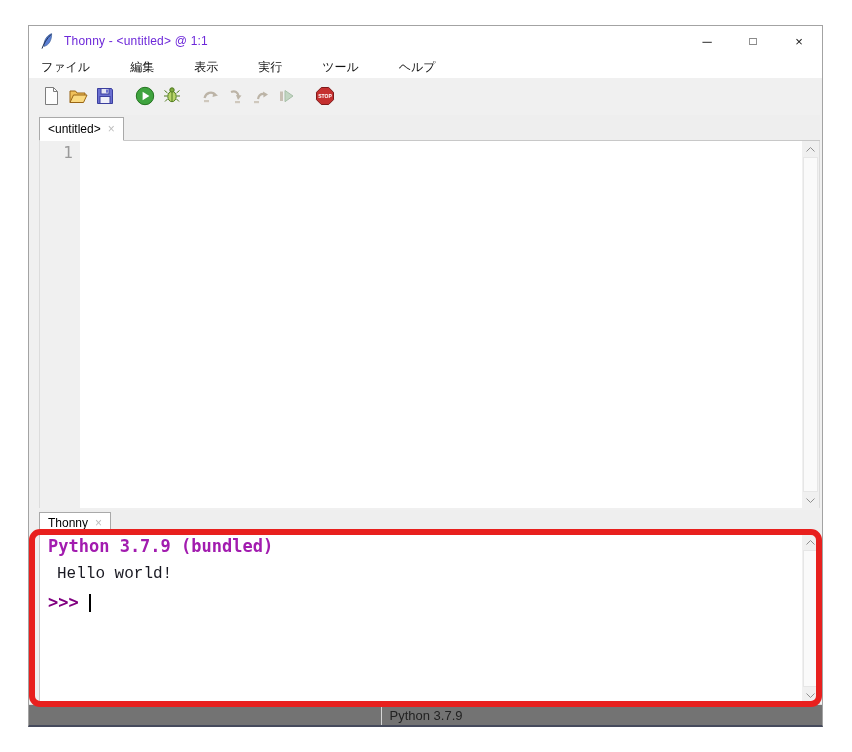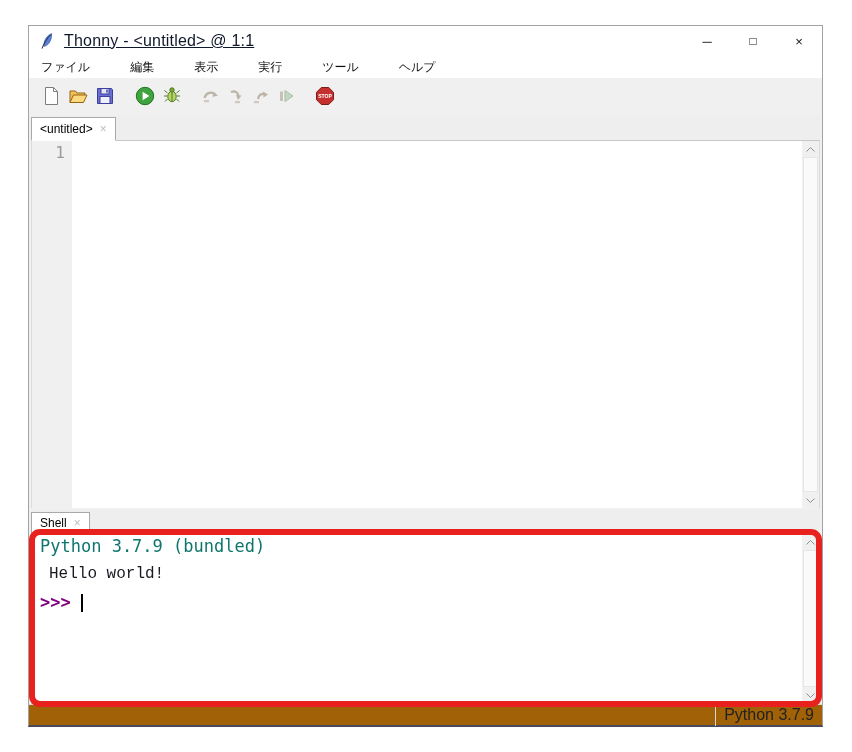--- a/index.html
+++ b/index.html
@@ -8,61 +8,61 @@
     font-family:"Liberation Sans", sans-serif;color:#1a1a1a;
   }
   .window{
     position:absolute;left:28px;top:25px;width:795px;height:702px;box-sizing:border-box;
     background:#ffffff;border:1px solid #a3a3a3;border-bottom:2px solid #454a5c;
     display:flex;flex-direction:column;
   }
   
   .titlebar{height:30px;display:flex;align-items:center;padding-left:10px;background:#ffffff;flex:none;}
   .applogo{width:16px;height:16px;display:inline-flex;}
-  .title{font-size:16px;color:#0f172a;margin-left:9px;letter-spacing:.2px;text-decoration:underline;}
+  .title{font-size:12px;color:#6d28d9;margin-left:9px;letter-spacing:.2px;}
   .wincontrols{margin-left:auto;display:flex;height:100%;}
   .wbtn{width:46px;height:100%;border:none;background:transparent;font-size:13px;color:#111;
         display:flex;align-items:center;justify-content:center;padding:0;font-family:inherit;}
   .wbtn.maxi{font-size:12px;}
   
   .menubar{height:22px;display:flex;align-items:center;padding-left:4px;background:#ffffff;font-size:12px;flex:none;gap:24px;}
   .menuitem{padding:2px 8px;color:#111;}
   
   .toolbar{height:35px;background:#f0f0f0;display:flex;align-items:center;padding-left:8px;flex:none;}
   .tbtn{width:25px;height:25px;margin:0 1px;border:none;background:transparent;display:flex;
         align-items:center;justify-content:center;padding:0;}
   .tbtn.tight{margin:0 0;}
   .tgap{width:13px;display:inline-block;}
   
-  .main{flex:1;background:#f0f0f0;display:flex;flex-direction:column;padding:2px 2px 0 2px;min-height:0;}
+  .main{flex:1;background:#f0f0f0;display:flex;flex-direction:column;padding:2px 2px 0 10px;min-height:0;}
   .tabrow{height:25px;display:flex;align-items:flex-end;background:#eeeeee;border-bottom:1px solid #c8c8c8;flex:none;}
   .tab{background:#ffffff;border:1px solid #a9a9a9;border-bottom:1px solid #ffffff;margin-bottom:-1px;
        height:24px;box-sizing:border-box;display:flex;align-items:center;padding:0 8px;font-size:12px;color:#000;}
   .tabx{color:#bdbdbd;margin-left:7px;font-size:12px;}
   .editor{flex:1;background:#ffffff;display:flex;min-height:0;border-left:1px solid #dcdcdc;border-right:1px solid #dcdcdc;box-sizing:border-box;}
   .gutter{width:40px;flex:none;background:#f0f0f0;font-family:"DejaVu Sans Mono",monospace;font-size:16px;
           color:#9a9a9a;text-align:right;padding:2px 7px 0 0;box-sizing:border-box;}
   .code{flex:1;}
   .vscroll{width:17px;flex:none;background:#f0f0f0;display:flex;flex-direction:column;align-items:center;}
   .scrollarrow{height:16px;width:100%;display:flex;align-items:center;justify-content:center;flex:none;}
   .scrolltrack{flex:1;width:15px;background:#fafafa;border:1px solid #e6e6e6;box-sizing:border-box;}
   .shellrow{height:23px;margin-top:2px;}
   .shellrow .tab{height:22px;font-size:12px;}
   .shell{height:170px;flex:none;background:#ffffff;display:flex;border:1px solid #c8c8c8;border-top:none;box-sizing:border-box;}
   .shellbody{flex:1;padding:2px 0 0 8px;font-family:"DejaVu Sans Mono",monospace;font-size:17px;line-height:20px;min-width:0;}
-  .welcome{color:#0f766e;}
+  .welcome{color:#a21caf;font-weight:bold;}
   .prompt{color:#800080;font-weight:bold;margin-right:10px;}
   .tok-builtin{color:#7f0055;}
   .tok-plain{color:#1a1a1a;}
   .tok-string{color:#2d7d2d;}
   .ioline{font-family:"Liberation Mono",monospace;font-size:16px;color:#191922;margin:8px 18px 8px 9px;}
   .cursor{display:inline-block;width:2px;height:18px;background:#000;vertical-align:text-bottom;}
   
-  .statusbar{height:20px;background:#a16207;border-top:1px solid #dadada;display:flex;align-items:center;
-             justify-content:flex-end;font-size:16px;color:#222;flex:none;}
+  .statusbar{height:20px;background:#737373;border-top:1px solid #dadada;display:flex;align-items:center;
+             justify-content:center;font-size:13px;color:#222;flex:none;}
   .statuscell{border-left:1px solid #d6d6d6;padding:2px 8px;}
   
   .annotation{position:absolute;left:29px;top:529px;width:793px;height:178px;box-sizing:border-box;
               border:6px solid #e8201e;border-radius:11px;pointer-events:none;z-index:30;}
 </style>
 </head>
 <body>
 
 <div>
   <div class="window">
@@ -188,21 +188,21 @@
           <span class="scrollarrow">
             <svg width="9" height="5" viewBox="0 0 9 5">
                 <path d="M0.5 0.5 L4.5 4.5 L8.5 0.5" stroke="#8f8f8f" fill="none"></path>
               </svg>
           </span>
         </div>
       </div>
 
       <div class="tabrow shellrow">
         <div class="tab">
-          <span>Shell</span>
+          <span>Thonny</span>
           <span class="tabx">×</span>
         </div>
       </div>
 
       <div class="shell">
         <div class="shellbody">
           <div class="welcome">Python 3.7.9 (bundled)</div>
           <div class="ioline">Hello world!</div>
           <div><span class="prompt">&gt;&gt;&gt;</span><span class="cursor"></span></div>
         </div>

